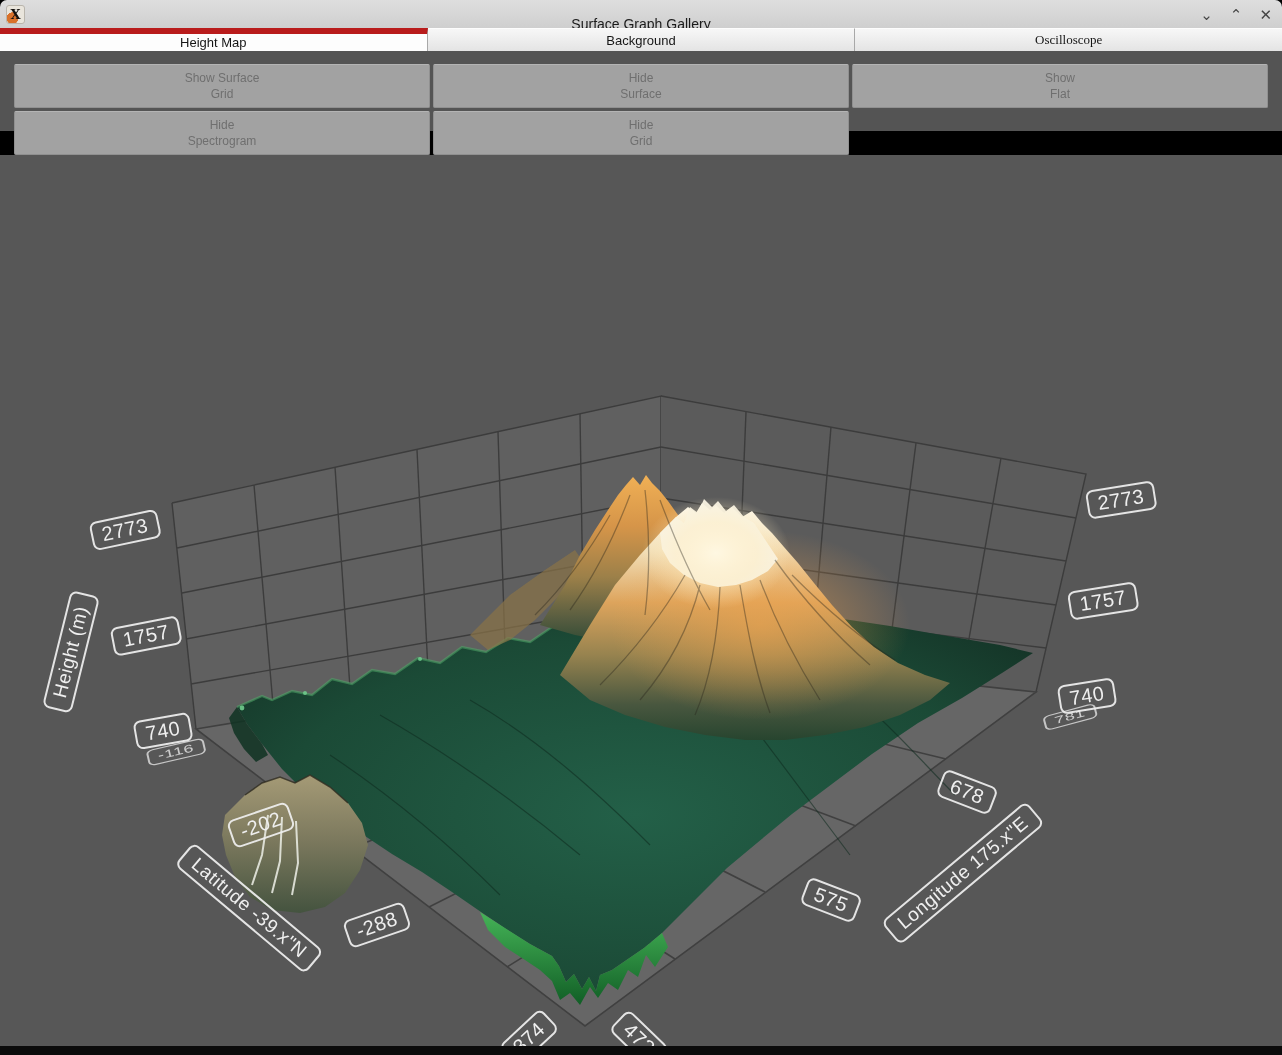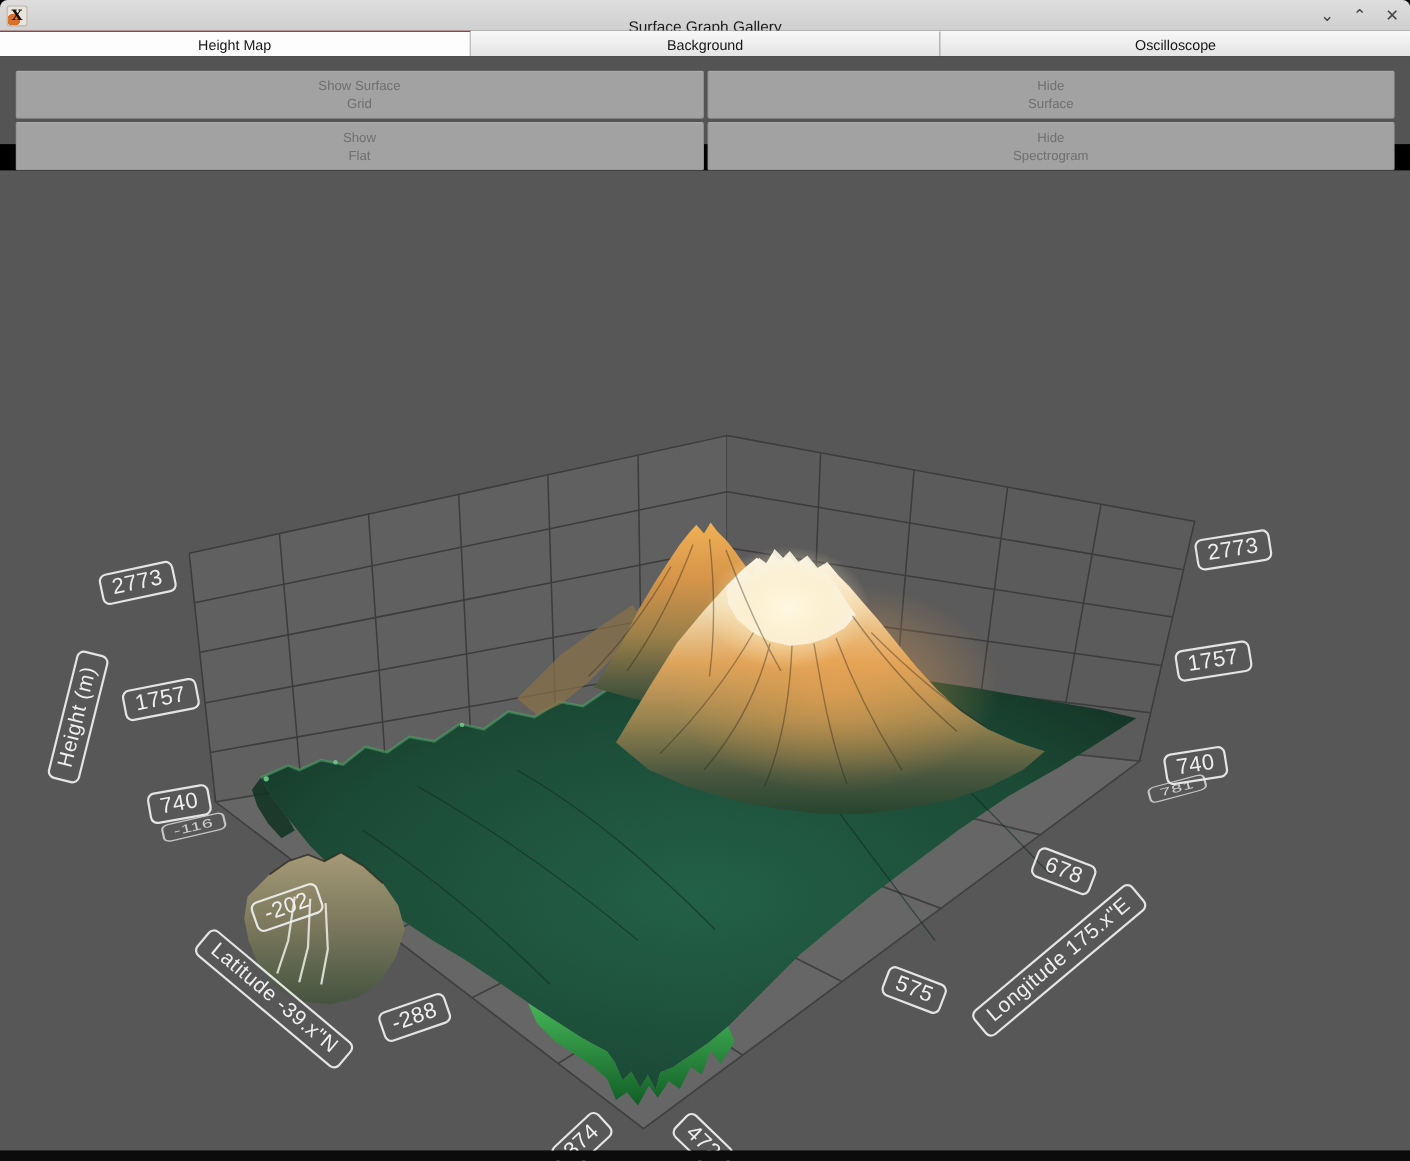--- a/index.html
+++ b/index.html
@@ -15,26 +15,26 @@
            font-family:"DejaVu Serif",serif;font-weight:bold;font-size:13px;color:#14110e;line-height:1;}
   .wtitle{position:absolute;left:0;right:0;text-align:center;font-size:14px;color:#1b1b1b;margin-top:20px;}
   .wcontrols{position:absolute;right:10px;top:0;height:28px;display:flex;gap:17px;align-items:center;
              color:#454545;font-size:15px;}
   .wcontrols span{cursor:default;line-height:1;}
   
   .tabbar{position:absolute;top:28px;left:0;width:1282px;height:23px;display:flex;background:#b5b5b5;}
   .tab{flex:1 1 0;display:flex;align-items:center;justify-content:center;font-size:13px;color:#161616;
        background:linear-gradient(#f7f7f7,#e4e4e4);border-top:1px solid #fdfdfd;
        border-right:1px solid #a8a8a8;box-sizing:border-box;}
-  .tab:last-child{border-right:none;}
-  .tab.active{background:#fdfdfd;border-top:1px solid #b91c1c;}
+  .tab:last-child{border-right:none;font-family:Liberation Serif, serif;}
+  .tab.active{background:#fdfdfd;border-top:6px solid #b91c1c;}
   
   .toolbar{position:absolute;top:51px;left:0;width:1282px;height:80px;background:#545454;
            box-sizing:border-box;padding:13px 14px 0 14px;
-           display:grid;grid-template-columns:1fr 1fr;grid-auto-rows:44px;gap:3px 3px;}
+           display:grid;grid-template-columns:1fr 1fr 1fr;grid-auto-rows:44px;gap:3px 3px;}
   .tbtn{background:#a2a2a2;border:1px solid #909090;border-top-color:#b4b4b4;border-radius:2px;
         color:#6f6f6f;font-size:12px;line-height:16px;text-align:center;
         display:flex;flex-direction:column;align-items:center;justify-content:center;
         font-family:"Liberation Sans",sans-serif;cursor:default;}
   
   .chart{position:absolute;top:155px;left:0;width:1282px;height:891px;background:#575757;}
   .chart svg{display:block;}
   .labels{position:absolute;inset:0;z-index:3;pointer-events:none;}
   .tick{position:absolute;color:#efefef;border:2px solid rgba(240,240,240,.92);border-radius:7px;
         padding:1px 9px;font-size:20px;white-space:nowrap;letter-spacing:.5px;

